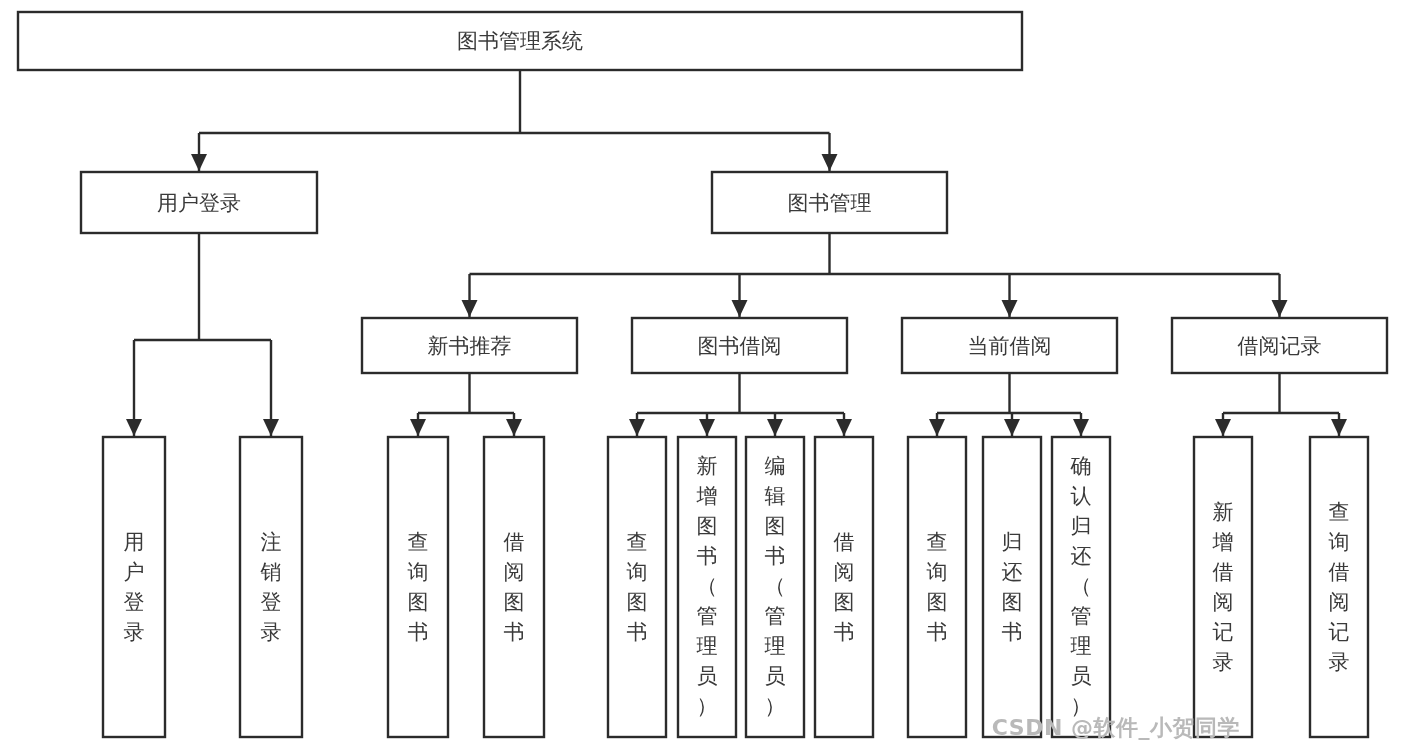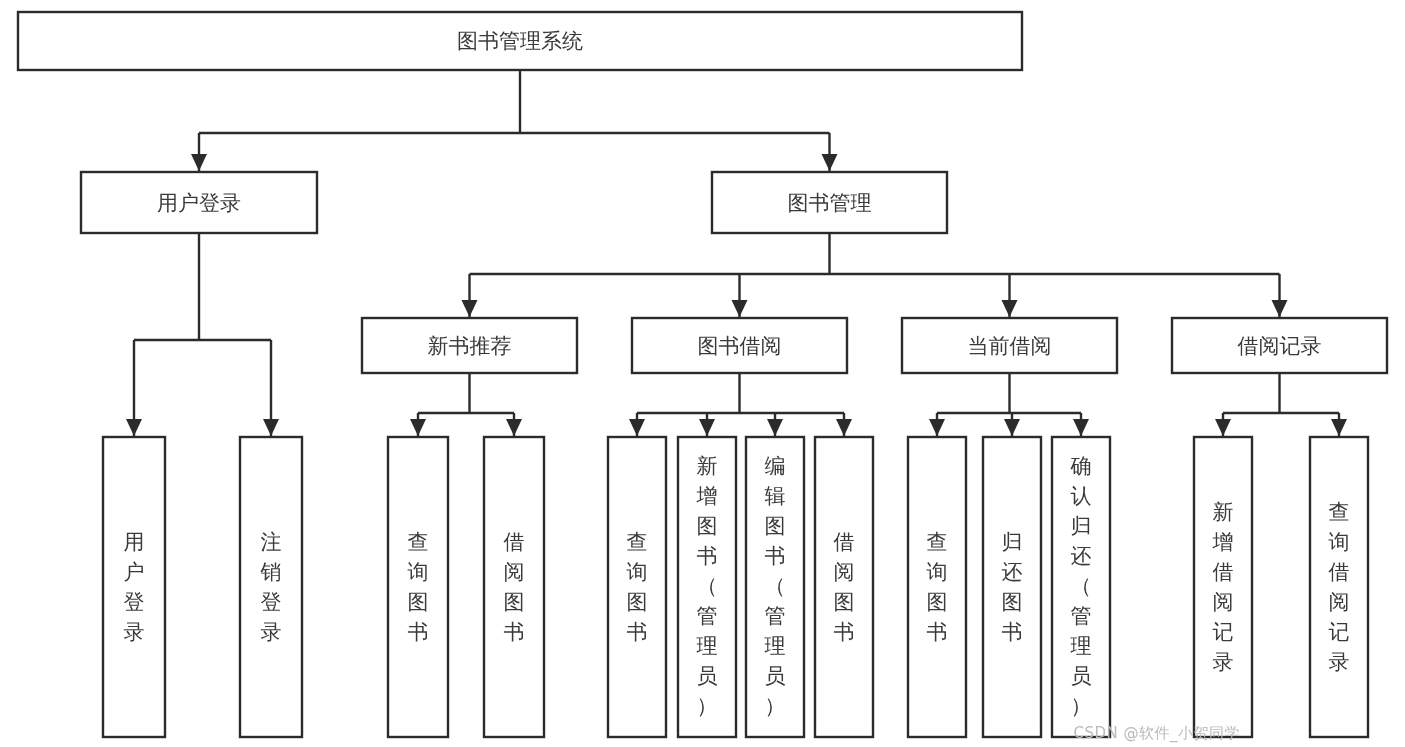--- a/index.html
+++ b/index.html
@@ -46,25 +46,26 @@
   }
   .arrow-head {
     fill: #2b2b2b;
     stroke: none;
   }
   .watermark {
     position: absolute;
     right: 8px;
     bottom: 4px;
     font-family: "DejaVu Sans", "Liberation Sans", sans-serif;
-    font-size: 15px;
+    font-size: 22px;
     color: #b9b9b9;
     white-space: nowrap;
     letter-spacing: 0.5px;
     user-select: none;
+    font-weight: bold;
   }
 </style>
 </head>
 <body>
 
 <div id="diagram-root">
   <svg id="tree-svg" width="1405" height="747" viewBox="0 0 1405 747" xmlns="http://www.w3.org/2000/svg">
     <g id="connectors-layer">
         <line x1="520" y1="70" x2="520" y2="133" class="connector"></line>
         <line x1="199" y1="133" x2="829.5" y2="133" class="connector"></line>

